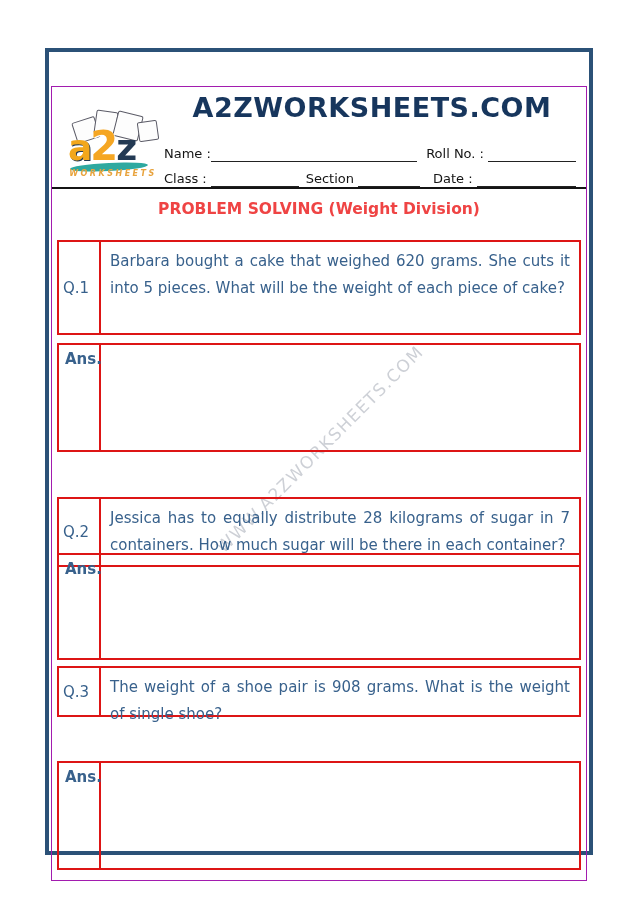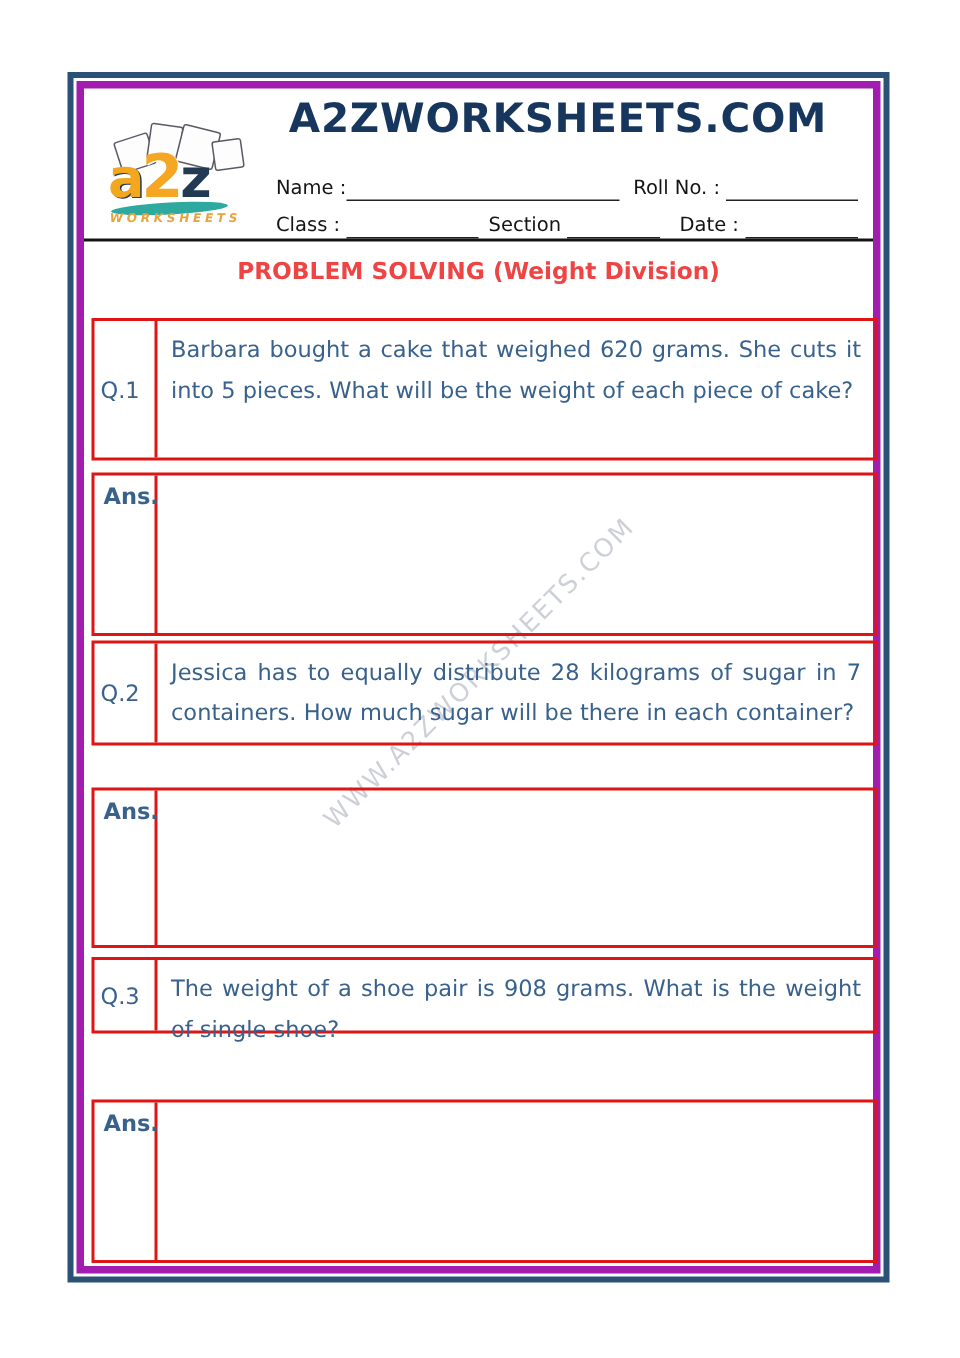--- a/index.html
+++ b/index.html
@@ -14,22 +14,22 @@
     transform:translate(-50%,-50%) rotate(-45deg);
     font-size:17px;letter-spacing:1.5px;color:rgba(150,156,170,0.48);
     white-space:nowrap;pointer-events:none;
   }
   
   .frame{
     position:absolute;left:45px;top:48px;width:548px;height:807px;
     box-sizing:border-box;border:4px solid #2b5177;padding:2px;z-index:1;
   }
   .frame-inner{
-    box-sizing:border-box;border:5px solid #a21caf;
-    width:100%;height:100%;position:relative;
+    box-sizing:border-box;border:1px solid #a21caf;
+    width:100%;height:100%;position:relative;margin-top:32px;
   }
   
   .site-title{
     position:absolute;left:108px;right:2px;top:5px;
     text-align:center;font-size:27px;font-weight:bold;color:#17365d;
     letter-spacing:0.5px;
   }
   .logo{position:absolute;left:10px;top:24px;width:102px;height:74px;}
   .logo .paper{
     position:absolute;background:#fdfdfd;border:1.5px solid #5a5a66;border-radius:2px;
@@ -47,21 +47,21 @@
     font-size:36px;font-weight:bold;line-height:42px;letter-spacing:-2px;
   }
   .a2z .la{color:#f2a71c;text-shadow:1px 1px 0 #233a54;}
   .a2z .l2{color:#f5a623;font-size:40px;text-shadow:1px 1px 0 #ffffff;}
   .a2z .lz{color:#233a54;}
   .logo .logo-sub{
     position:absolute;left:0px;top:58px;width:102px;text-align:center;
     font-size:8px;font-weight:bold;letter-spacing:2.5px;color:#e8a33d;font-style:italic;
   }
   .fields{
-    position:absolute;left:128px;right:10px;top:50px;font-size:13px;color:#141414;
+    position:absolute;left:112px;right:10px;top:50px;font-size:13px;color:#141414;
   }
   .frow{display:flex;align-items:flex-end;height:25px;}
   .frow .lbl{white-space:nowrap;padding-bottom:1px;}
   .line{border-bottom:1.5px solid #222;height:14px;}
   .grow{flex:1;}
   .hsep{
     position:absolute;left:0;right:0;top:100px;height:2px;background:#141414;
   }
   
   .ws-title{
@@ -79,21 +79,21 @@
   }
   .qrow .cell-body{flex:1;min-width:0;}
   .qcell-center{display:flex;align-items:center;padding-left:4px;}
   .anscell{padding:5px 0 0 6px;font-weight:bold;}
   .qtext{
     padding:6px 9px 0 9px;text-align:justify;color:#38618c;
     font-size:15px;line-height:27px;
   }
   .r-q1q{top:153px;height:95px;}
   .r-q1a{top:256px;height:109px;}
-  .r-q2q{top:368px;height:70px;}
+  .r-q2q{top:410px;height:70px;}
   .r-q2a{top:466px;height:107px;}
   .r-q3q{top:579px;height:51px;}
   .r-q3a{top:674px;height:109px;}
 </style>
 </head>
 <body>
 
 <div class="watermark">WWW.A2ZWORKSHEETS.COM</div>
 
 <div class="frame">

